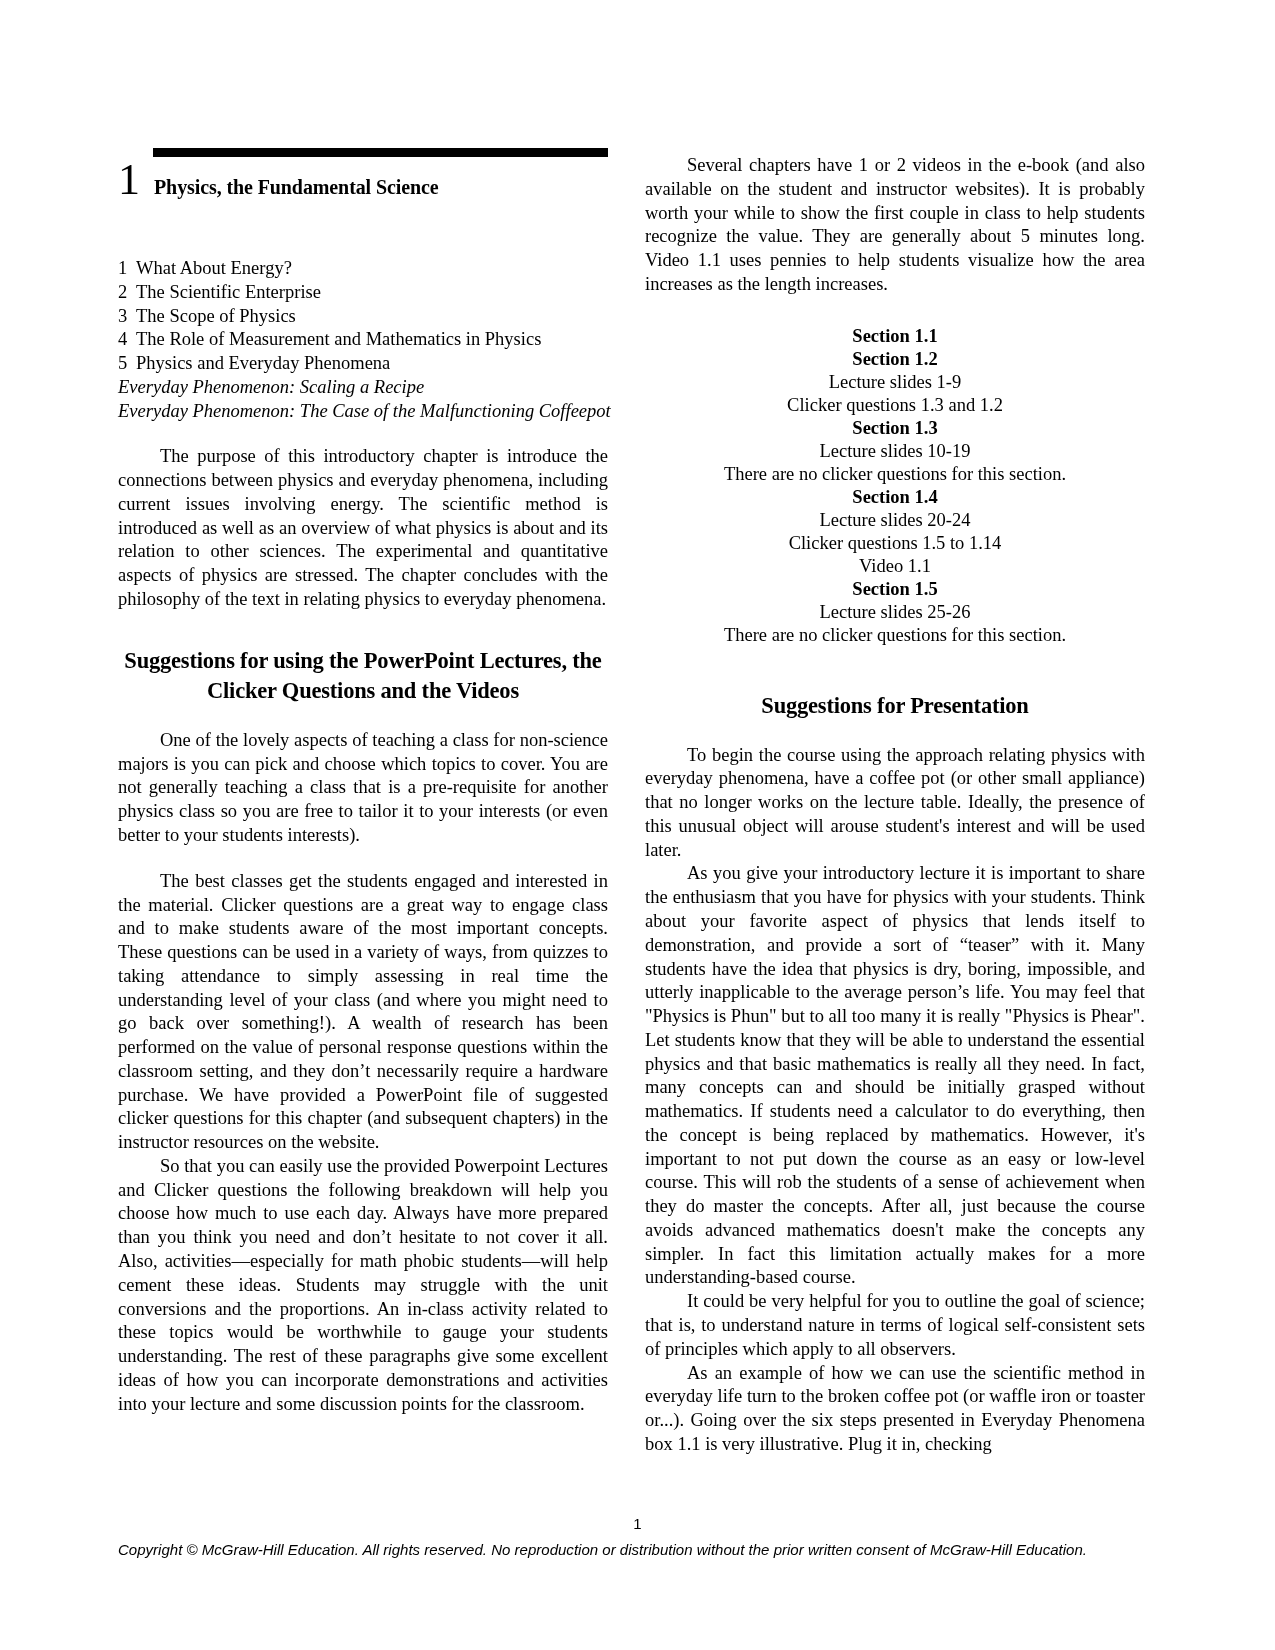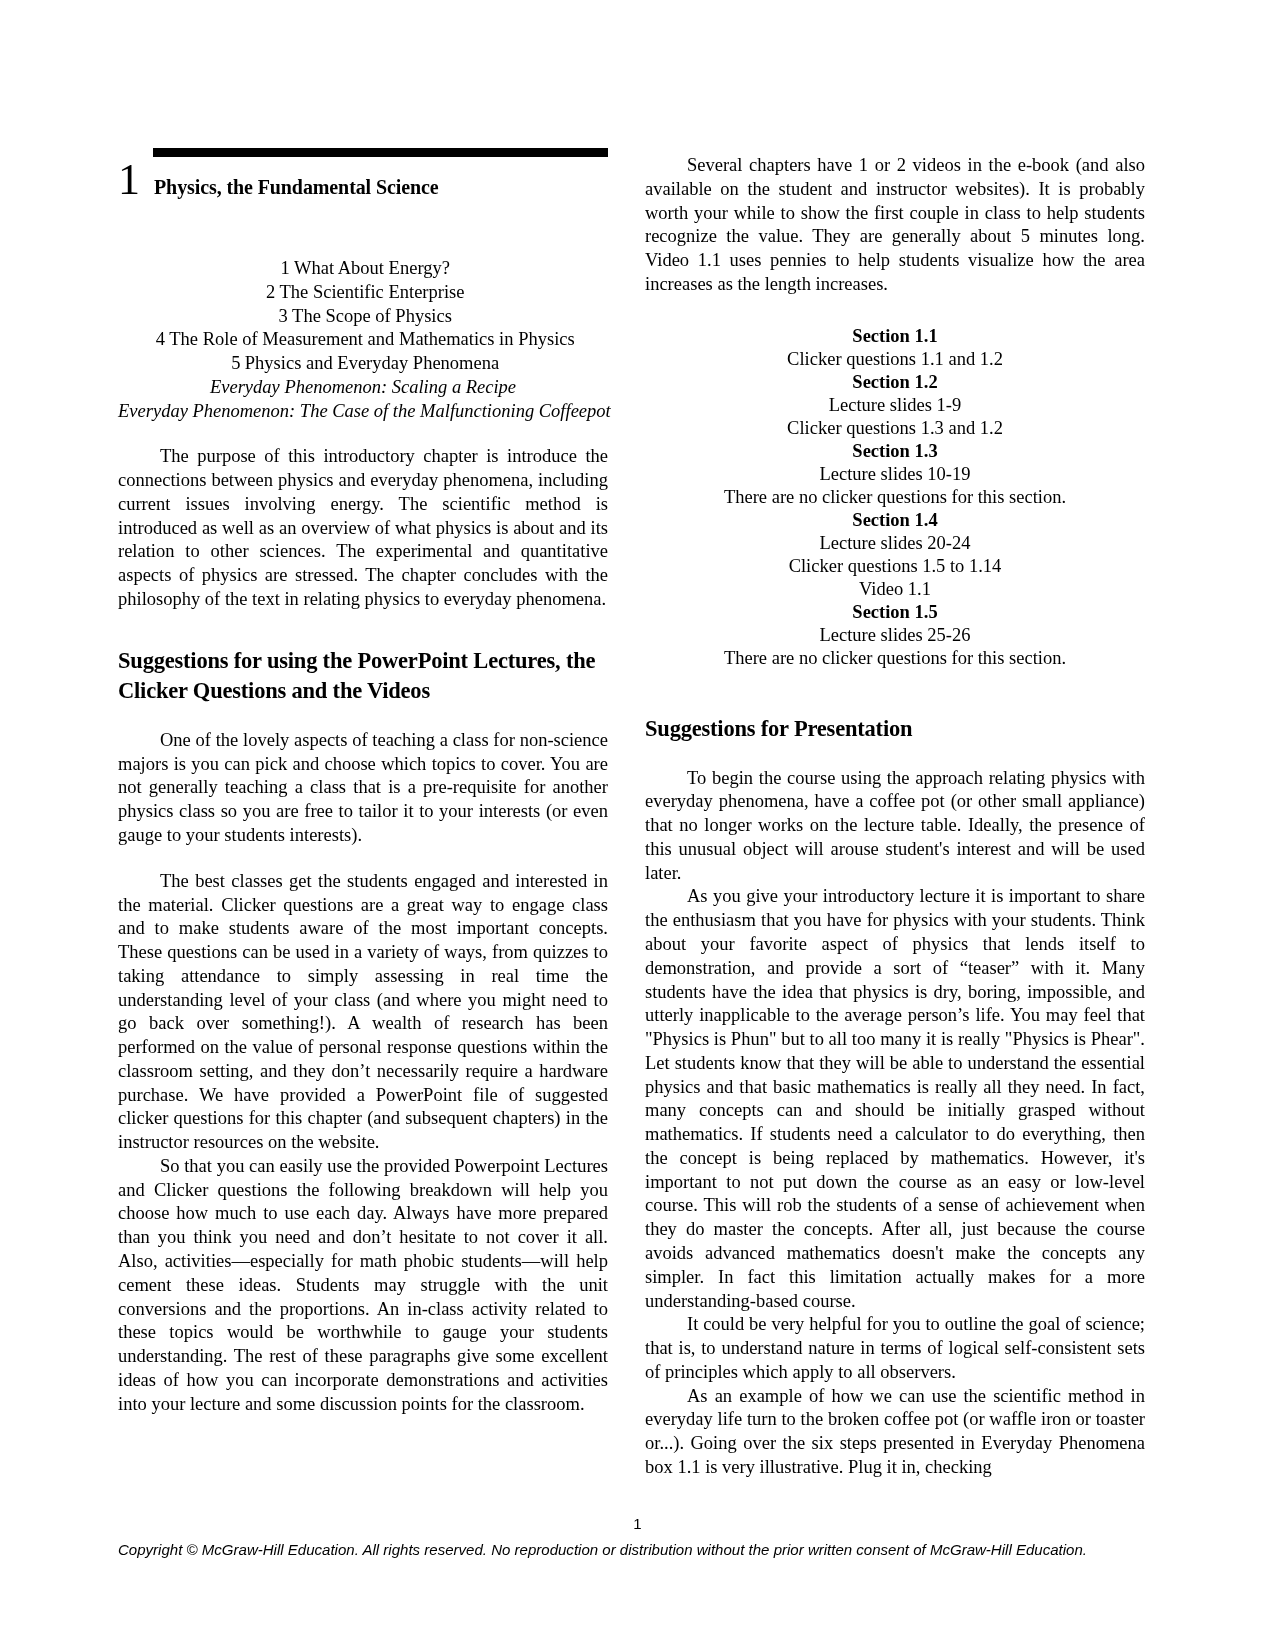--- a/index.html
+++ b/index.html
@@ -60,21 +60,20 @@
     line-height: 1.285;
   }
   .col-left  { left: 118px; }
   .col-right { left: 645px; width: 500px; }
 
   .toc {
     margin-top: 103px;
   }
   .toc-row {
     white-space: nowrap;
-    text-align: center;
   }
   .toc-num {
     display: inline-block;
     width: 18px;
   }
   .toc-ep {
     font-style: italic;
   }
 
   p.body {
@@ -84,20 +83,21 @@
   }
   p.spaced { margin-top: 22px; }
   p.tight  { margin-top: 0; font-family: Liberation Serif, serif; }
 
   h2.section-head {
     font-size: 22.5px;
     font-weight: bold;
     line-height: 1.36;
     margin: 34px 0 0 0;
     letter-spacing: -0.2px;
+    text-align: center;
   }
 
   .sec-list {
     margin-top: 28px;
     line-height: 1.245;
     text-align: center;
   }
   .sec-list .sec-title {
     font-weight: bold;
   }
@@ -152,32 +152,31 @@
       <div class="toc-ep-rows">
           <div class="toc-row toc-ep">Everyday Phenomenon:  Scaling a Recipe</div>
           <div class="toc-row toc-ep">Everyday Phenomenon:  The Case of the Malfunctioning Coffeepot</div>
         </div>
     </div>
 
     <p class="body spaced">The purpose of this introductory chapter is introduce the connections between physics and everyday phenomena, including current issues involving energy. The scientific method is introduced as well as an overview of what physics is about and its relation to other sciences.  The experimental and quantitative aspects of physics are stressed.  The chapter concludes with the philosophy of the text in relating physics to everyday phenomena.</p>
 
     <h2 class="section-head">Suggestions for using the PowerPoint Lectures, the Clicker Questions and the Videos</h2>
 
-    <p class="body spaced">One of the lovely aspects of teaching a class for non-science majors is you can pick and choose which topics to cover.  You are not generally teaching a class that is a pre-requisite for another physics class so you are free to tailor it to your interests (or even gauge to your students interests).</p>
+    <p class="body spaced">One of the lovely aspects of teaching a class for non-science majors is you can pick and choose which topics to cover.  You are not generally teaching a class that is a pre-requisite for another physics class so you are free to tailor it to your interests (or even better to your students interests).</p>
     <p class="body spaced">The best classes get the students engaged and interested in the material.  Clicker questions are a great way to engage class and to make students aware of the most important concepts. These questions can be used in a variety of ways, from quizzes to taking attendance to simply assessing in real time the understanding level of your class (and where you might need to go back over something!). A wealth of research has been performed on the value of personal response questions within the classroom setting, and they don’t necessarily require a hardware purchase. We have provided a PowerPoint file of suggested clicker questions for this chapter (and subsequent chapters) in the instructor resources on the website.</p>
     <p class="body tight">So that you can easily use the provided Powerpoint Lectures and Clicker questions the following breakdown will help you choose how much to use each day. Always have more prepared than you think you need and don’t hesitate to not cover it all. Also, activities—especially for math phobic students—will help cement these ideas. Students may struggle with the unit conversions and the proportions.  An in-class activity related to these topics would be worthwhile to gauge your students understanding. The rest of these paragraphs give some excellent ideas of how you can incorporate demonstrations and activities into your lecture and some discussion points for the classroom.</p>
   </div>
 
   <div class="col col-right">
 
     <p class="body">Several chapters have 1 or 2 videos in the e-book (and also available on the student and instructor websites).  It is probably worth your while to show the first couple in class to help students recognize the value.   They are generally about 5 minutes long.  Video 1.1 uses pennies to help students visualize how the area increases as the length increases.</p>
 
     <div class="sec-list">
         <div class="sec-title">Section 1.1</div>
-        <div class="sec-item">Clicker questions 1.1 and 1.2</div>
         <div class="sec-title">Section 1.2</div>
         <div class="sec-item">Lecture slides 1-9</div>
         <div class="sec-item">Clicker questions 1.3 and 1.2</div>
         <div class="sec-title">Section 1.3</div>
         <div class="sec-item">Lecture slides 10-19</div>
         <div class="sec-item">There are no clicker questions for this section.</div>
         <div class="sec-title">Section 1.4</div>
         <div class="sec-item">Lecture slides 20-24</div>
         <div class="sec-item">Clicker questions 1.5 to 1.14</div>
         <div class="sec-item">Video 1.1</div>

